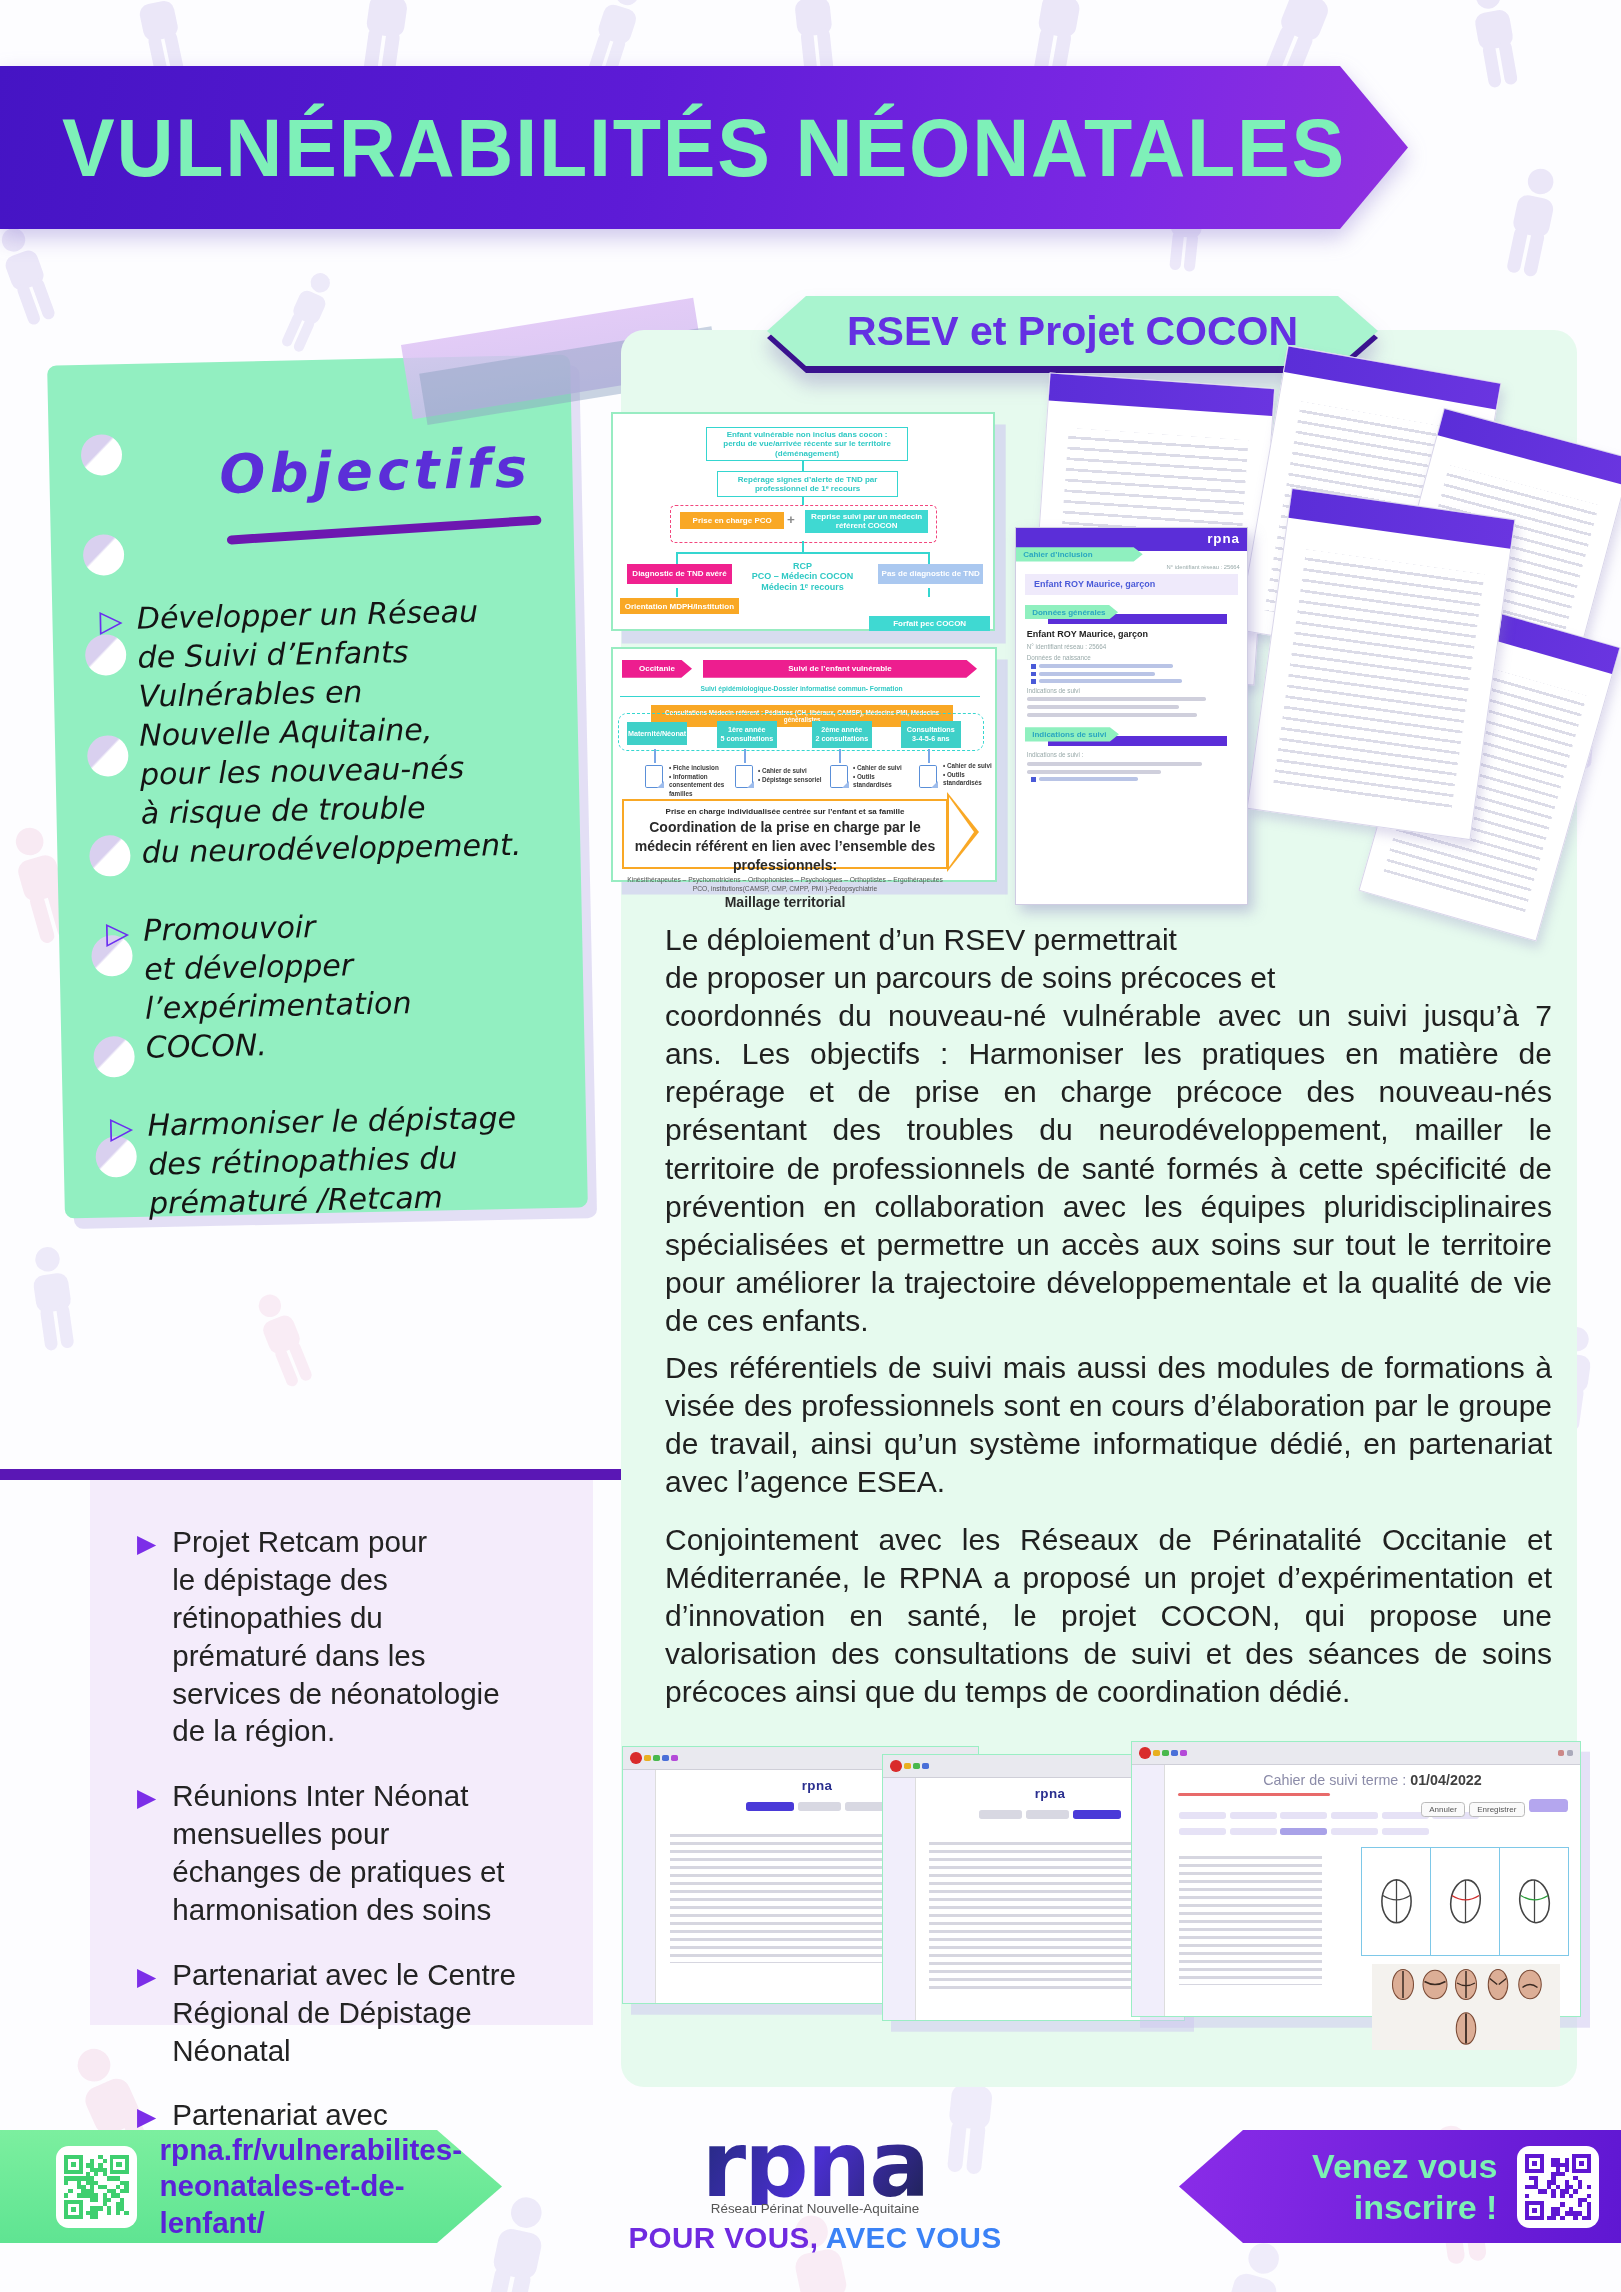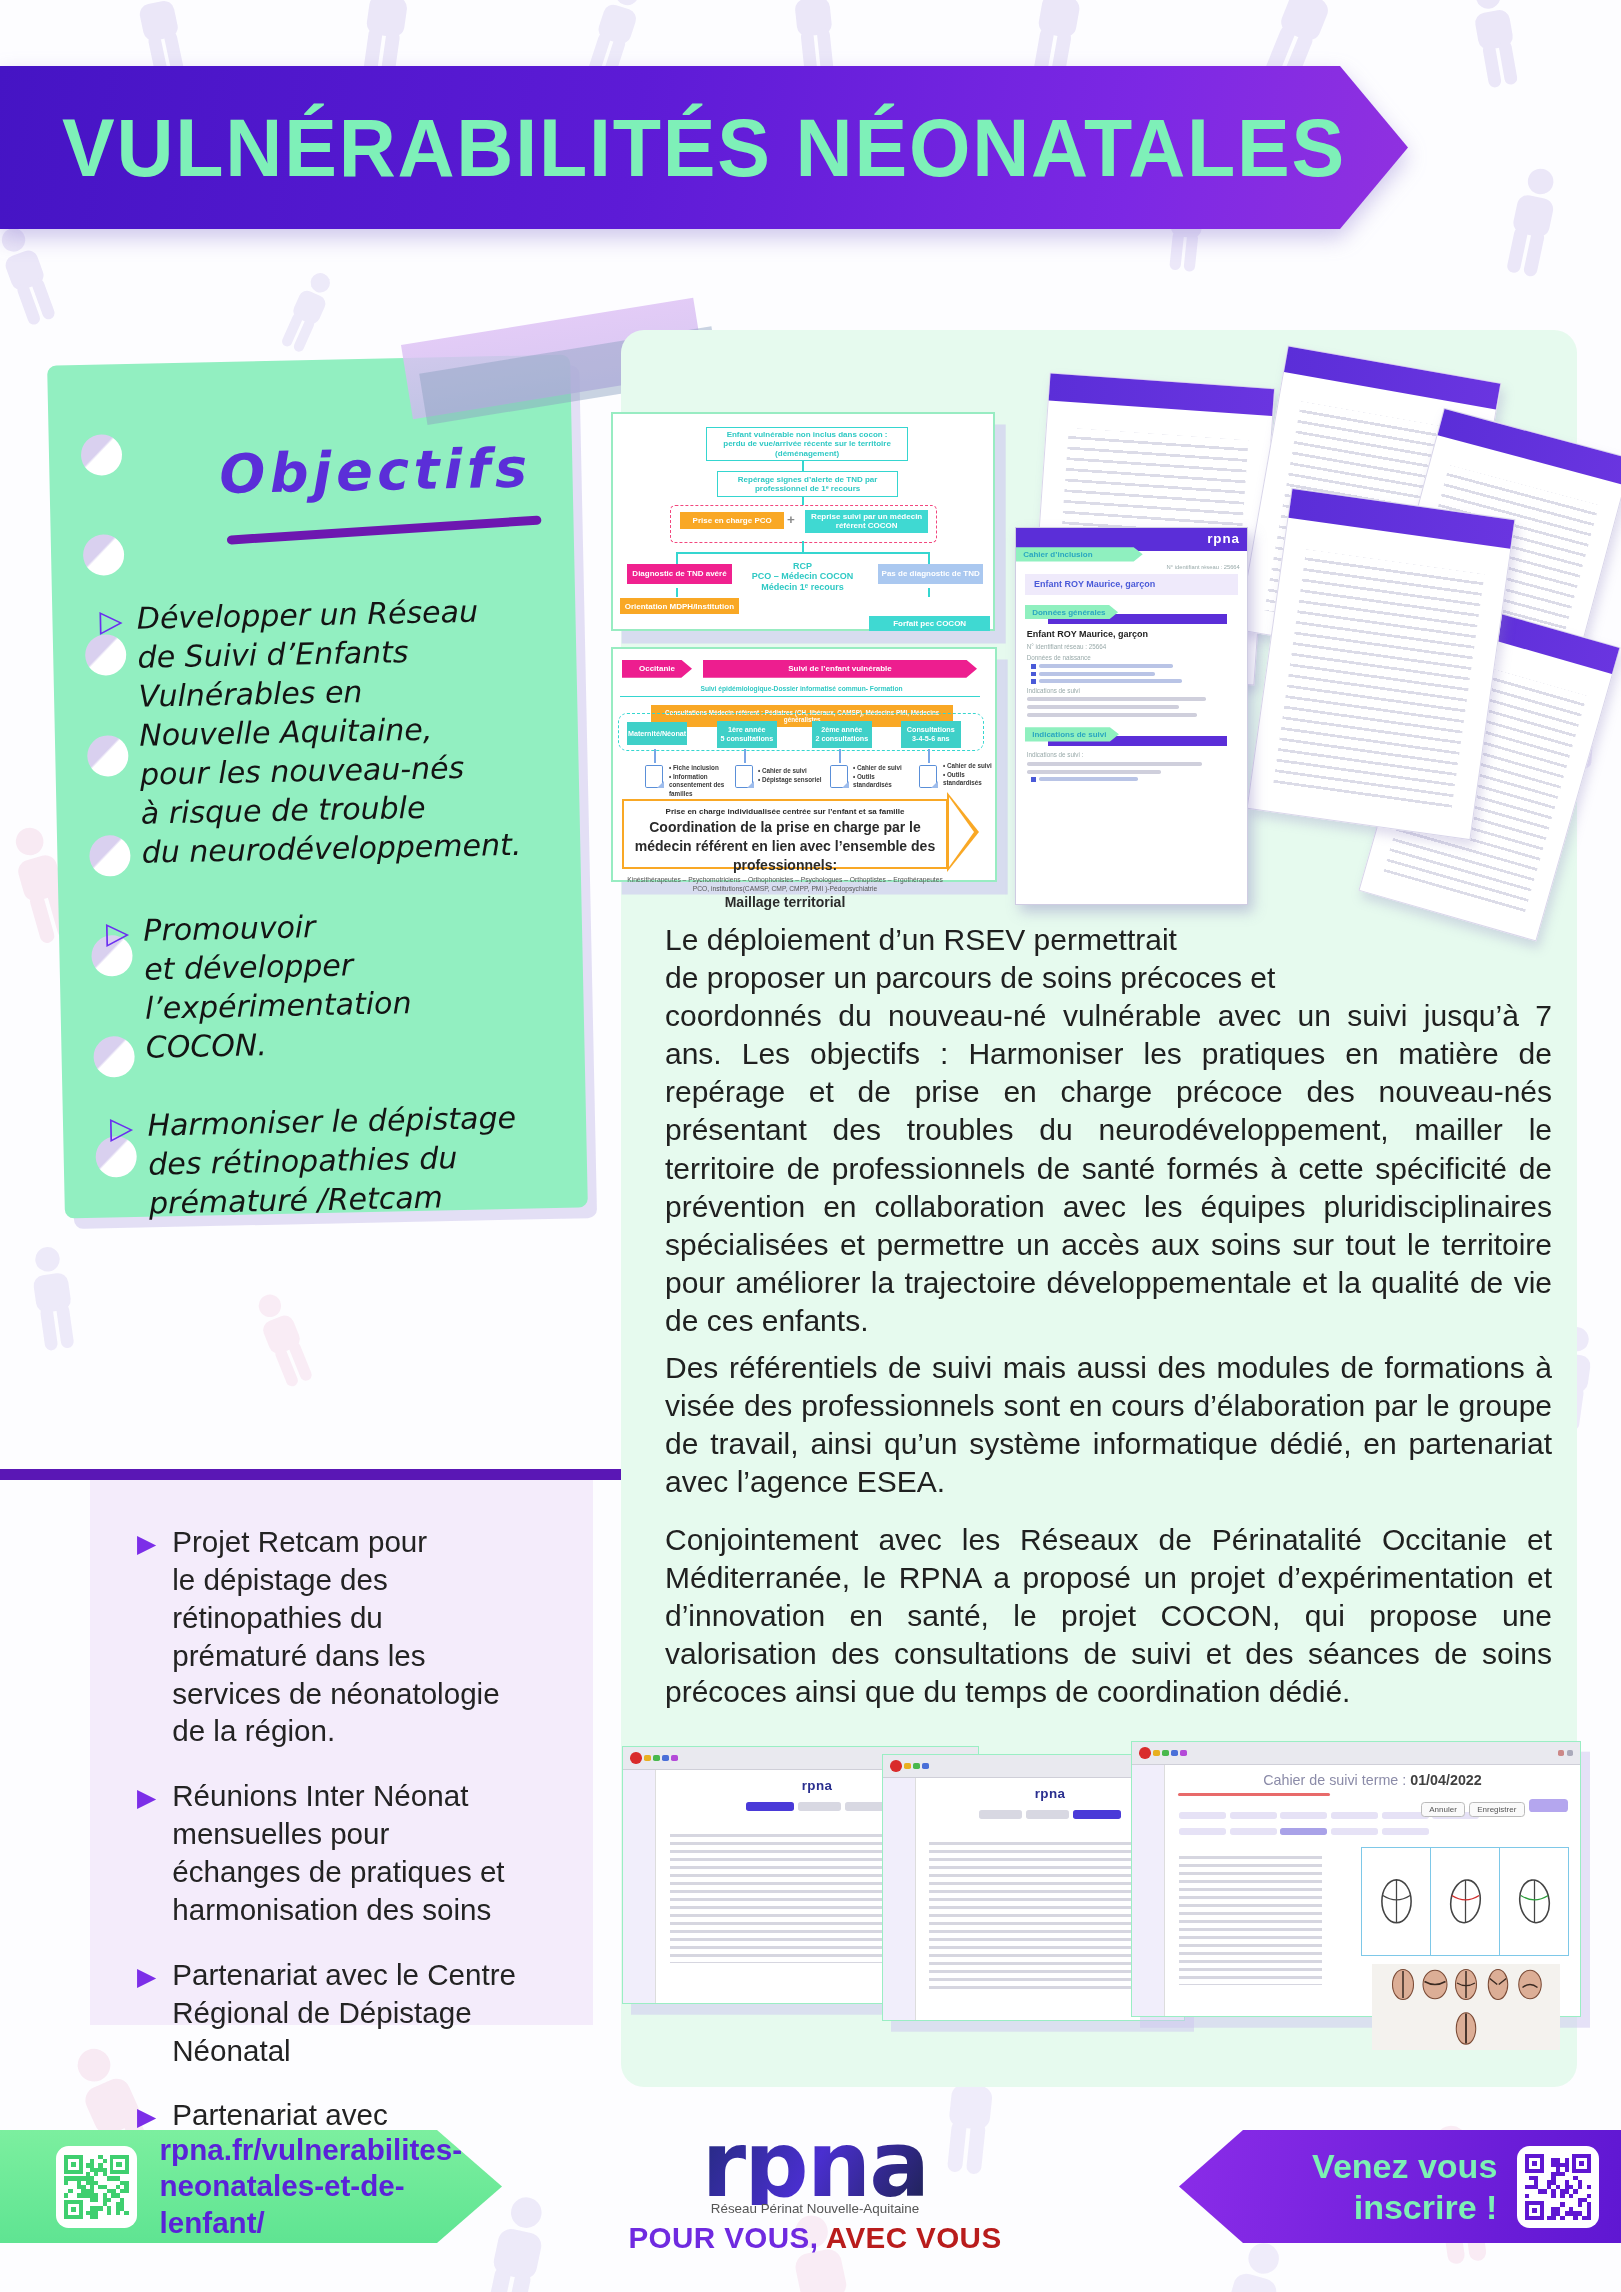--- a/index.html
+++ b/index.html
@@ -144,21 +144,21 @@
            display:flex;align-items:center;filter:drop-shadow(5.4px 7.2px 0 rgba(200,194,235,.55));}
   .f-green .qr{width:82px;height:82px;background:#fff;border-radius:12.5px;margin-left:56px;padding:8px;box-sizing:border-box;}
   .f-url{color:#5a22d8;font-weight:800;font-size:29.6px;line-height:1.22;margin-left:23px;white-space:pre-line;}
   .f-logo{position:absolute;left:663px;top:2124px;width:304px;text-align:center;}
   .f-logo .word{font-size:90px;font-weight:800;letter-spacing:-1.8px;line-height:.9;
       background:linear-gradient(120deg,#232a7a 10%,#4a2fd0 50%,#1d2250 90%);
       -webkit-background-clip:text;background-clip:text;color:transparent;font-family:"DejaVu Sans",sans-serif;}
   .f-logo .sub{font-size:13.4px;color:#555;margin-top:-3.6px;}
   .f-slogan{position:absolute;left:618px;top:2221px;width:394px;text-align:center;font-size:29.6px;font-weight:800;letter-spacing:0.4px;}
   .f-slogan .s1{color:#6f2ae0;}
-  .f-slogan .s2{color:#b91c1c;}
+  .f-slogan .s2{color:#3b82f6;}
   .f-purple{position:absolute;left:1179px;top:2130px;width:443px;height:113px;
             background:linear-gradient(100deg,#8a2ce8,#5f17d2);
             clip-path:polygon(64px 0,443px 0,443px 100%,64px 100%,0 50%);
             display:flex;align-items:center;justify-content:flex-end;
             filter:drop-shadow(5.4px 7.2px 0 rgba(200,194,235,.55));}
   .f-cta{color:#7df0b4;font-weight:800;font-size:34px;line-height:1.2;text-align:right;white-space:pre-line;margin-right:19.7px;}
   .f-purple .qr{width:82px;height:82px;background:#fff;border-radius:12.5px;margin-right:23px;padding:8px;box-sizing:border-box;flex:0 0 auto;}
 
   .para{position:absolute;left:665px;width:887px;font-size:30px;line-height:1.27;color:#202020;
         text-align:justify;white-space:pre-line;}
@@ -397,20 +397,25 @@
         </div>
         <div class="ap-item">
           <span class="ap-marker">▶</span>
           <span>Partenariat avec
 les Lactariums</span>
         </div>
       </div>
     </div>
 
     <div class="mint"></div>
+    <div class="rsev-wrap">
+      <div class="rsev">
+          <span>RSEV et Projet COCON</span>
+        </div>
+    </div>
 
     <div class="fcard f1">
       <div class="fc t-out" style="left:93px;top:12.5px;width:193px;">Enfant vulnérable non inclus dans cocon :
 perdu de vue/arrivée récente sur le territoire
 (déménagement)</div>
       <div class="conn" style="left:189px;top:47px;width:1.8px;height:10.7px;"></div>
       <div class="fc t-out" style="left:104px;top:57px;width:172px;">Repérage signes d’alerte de TND  par
 professionnel de 1ᵉ recours</div>
       <div class="conn" style="left:189px;top:82px;width:1.8px;height:9px;"></div>
       <div class="red-dash" style="left:57px;top:91px;width:265px;height:36px;">

